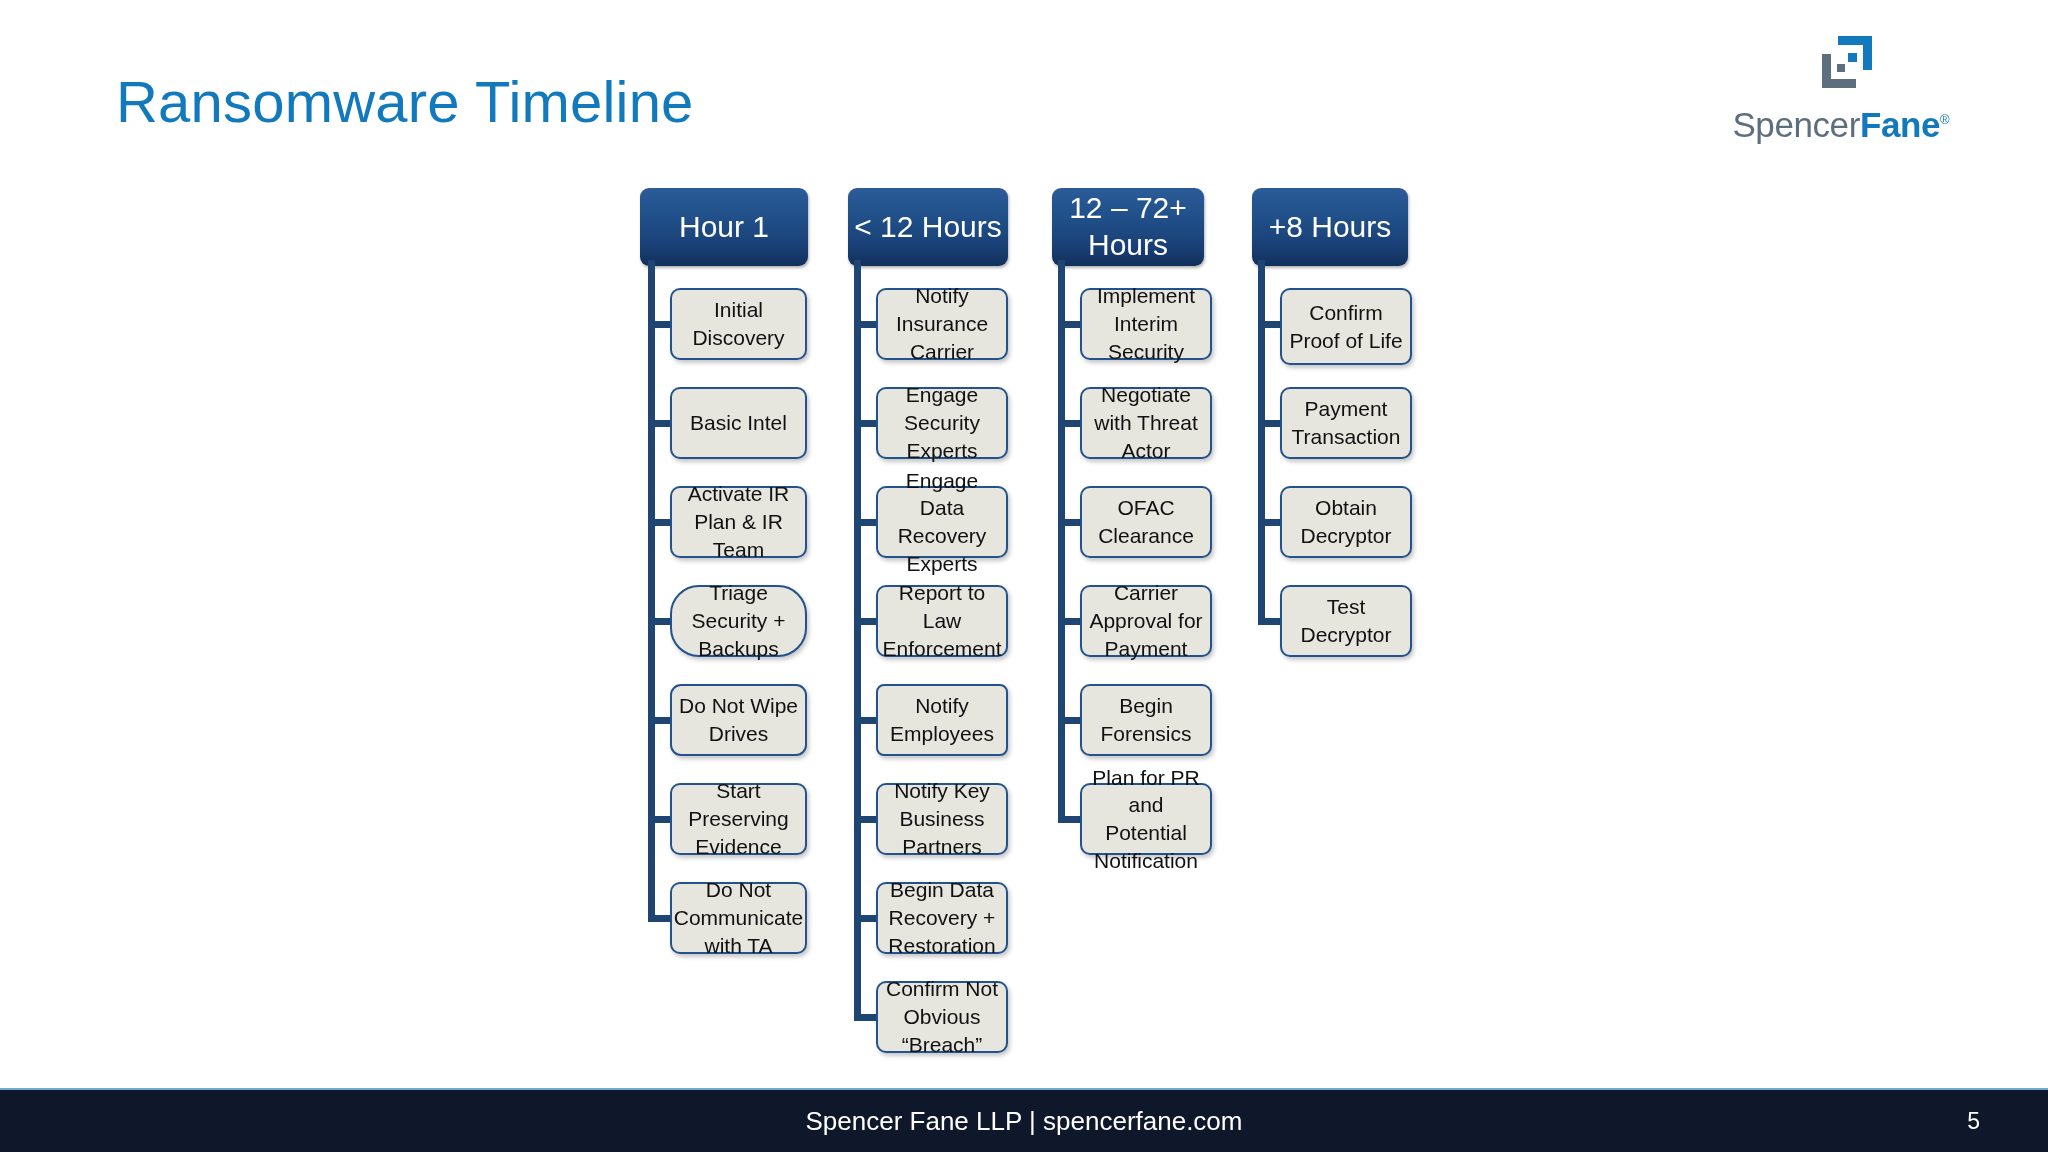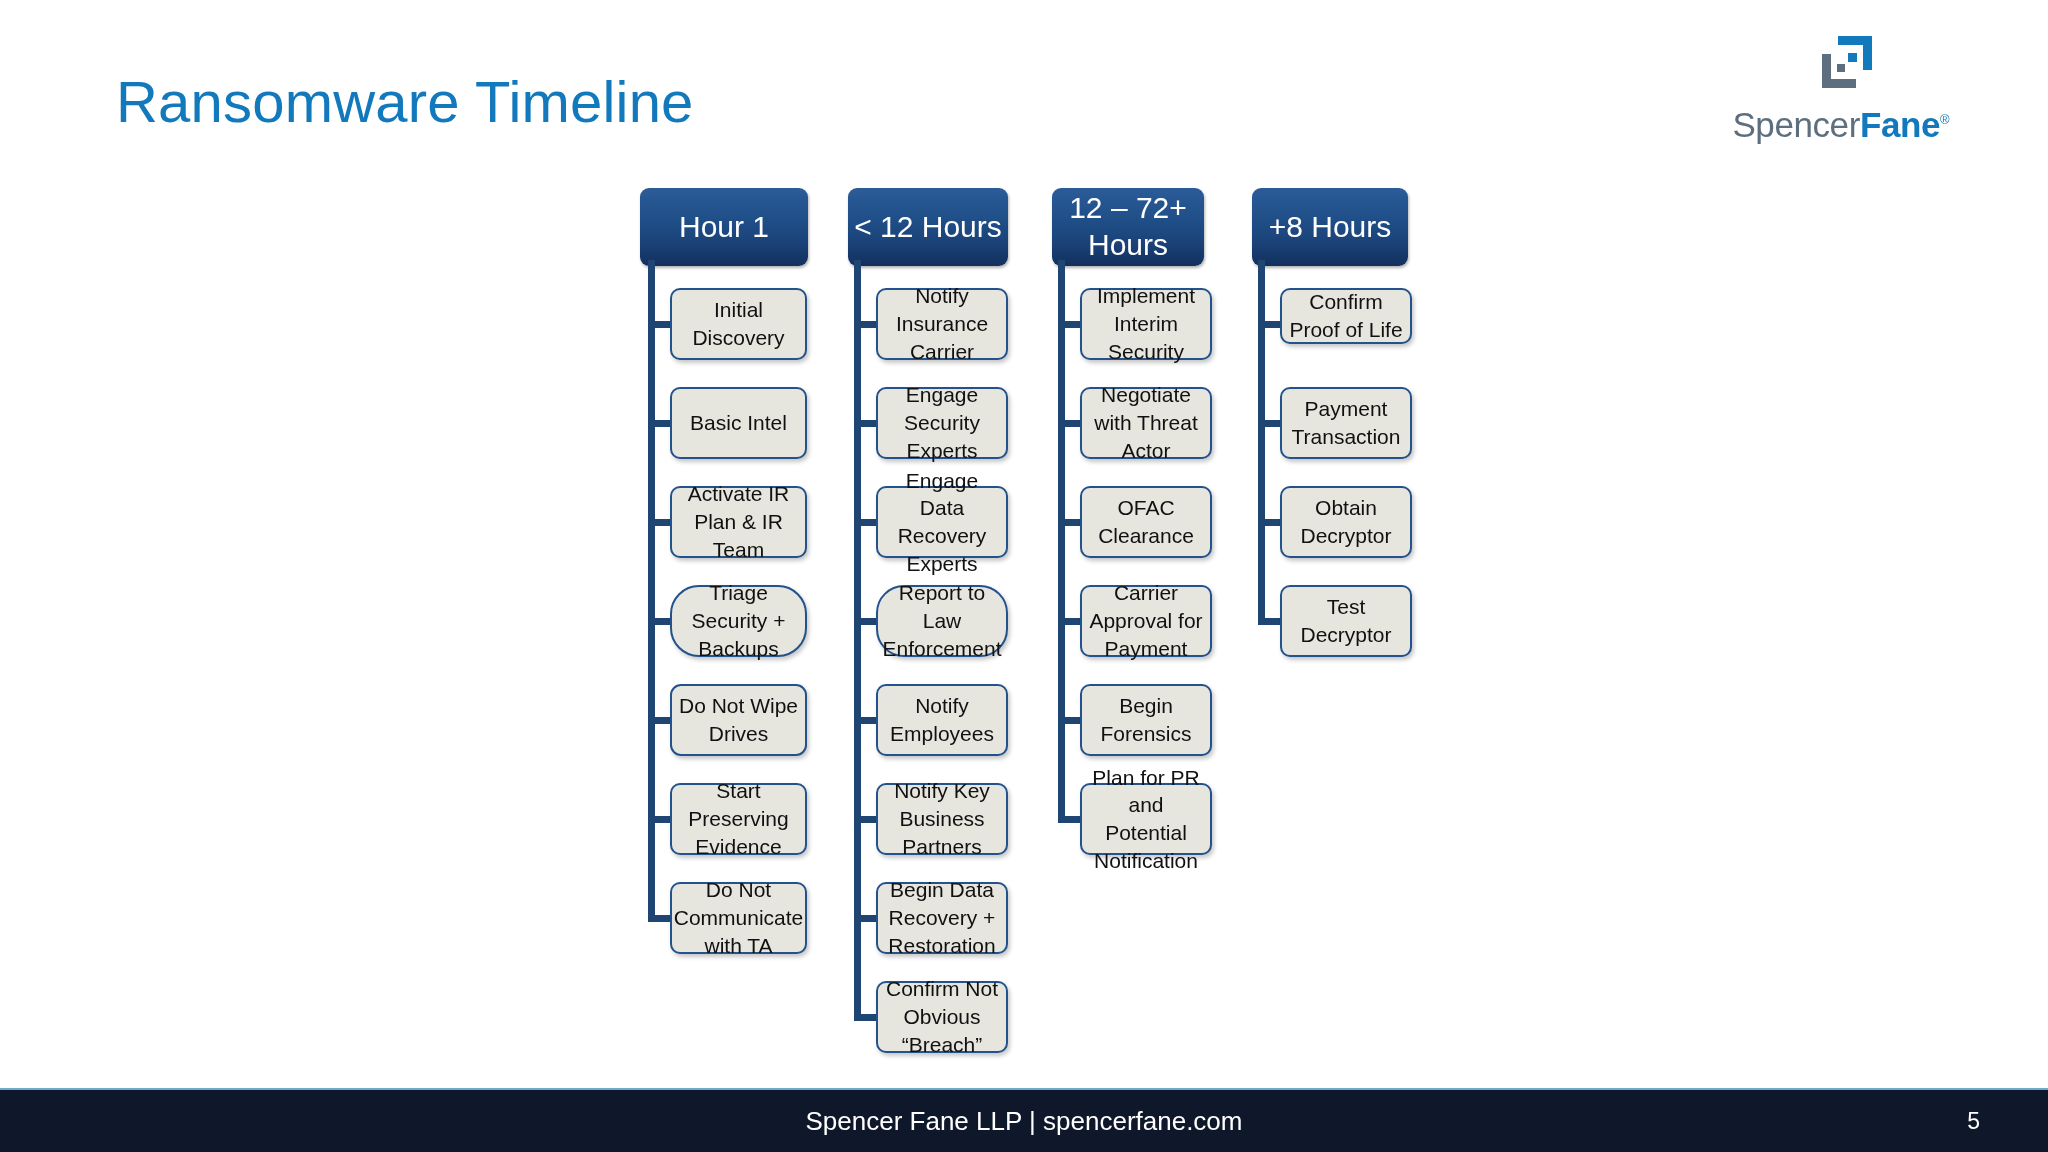--- a/index.html
+++ b/index.html
@@ -204,23 +204,23 @@
     <div class="column" style="left: 848px; width: 170px;">
       <div class="col-header" style="width: 160px; height: 78px;">&lt; 12 Hours</div>
       <div class="trunk" style="left: 6px; top: 72px; height: 761px;"></div>
       <div class="stub" style="left: 6px; width: 24px; top: 133px;"></div>
       <div class="node" style="left: 28px; top: 100px; width: 132px; height: 72px;">Notify Insurance Carrier</div>
       <div class="stub" style="left: 6px; width: 24px; top: 232px;"></div>
       <div class="node" style="left: 28px; top: 199px; width: 132px; height: 72px;">Engage Security Experts</div>
       <div class="stub" style="left: 6px; width: 24px; top: 331px;"></div>
       <div class="node" style="left: 28px; top: 298px; width: 132px; height: 72px;">Engage Data Recovery Experts</div>
       <div class="stub" style="left: 6px; width: 24px; top: 430px;"></div>
-      <div class="node" style="left: 28px; top: 397px; width: 132px; height: 72px; border-radius: 28px;">Report to Law Enforcement</div>
+      <div class="node" style="left: 28px; top: 397px; width: 132px; height: 72px;">Report to Law Enforcement</div>
       <div class="stub" style="left: 6px; width: 24px; top: 529px;"></div>
-      <div class="node" style="left: 28px; top: 496px; width: 132px; height: 72px;">Notify Employees</div>
+      <div class="node" style="left: 28px; top: 496px; width: 132px; height: 72px; border-radius: 8px;">Notify Employees</div>
       <div class="stub" style="left: 6px; width: 24px; top: 628px;"></div>
       <div class="node" style="left: 28px; top: 595px; width: 132px; height: 72px;">Notify Key Business Partners</div>
       <div class="stub" style="left: 6px; width: 24px; top: 727px;"></div>
       <div class="node" style="left: 28px; top: 694px; width: 132px; height: 72px;">Begin Data Recovery + Restoration</div>
       <div class="stub" style="left: 6px; width: 24px; top: 826px;"></div>
       <div class="node" style="left: 28px; top: 793px; width: 132px; height: 72px;">Confirm Not Obvious “Breach”</div>
     </div>
     <div class="column" style="left: 1052px; width: 170px;">
       <div class="col-header" style="width: 152px; height: 78px;">12 – 72+ Hours</div>
       <div class="trunk" style="left: 6px; top: 72px; height: 563px;"></div>
@@ -234,21 +234,21 @@
       <div class="node" style="left: 28px; top: 397px; width: 132px; height: 72px;">Carrier Approval for Payment</div>
       <div class="stub" style="left: 6px; width: 24px; top: 529px;"></div>
       <div class="node" style="left: 28px; top: 496px; width: 132px; height: 72px;">Begin Forensics</div>
       <div class="stub" style="left: 6px; width: 24px; top: 628px;"></div>
       <div class="node" style="left: 28px; top: 595px; width: 132px; height: 72px;">Plan for PR and Potential Notification</div>
     </div>
     <div class="column" style="left: 1252px; width: 170px;">
       <div class="col-header" style="width: 156px; height: 78px;">+8 Hours</div>
       <div class="trunk" style="left: 6px; top: 72px; height: 365px;"></div>
       <div class="stub" style="left: 6px; width: 24px; top: 133px;"></div>
-      <div class="node" style="left: 28px; top: 100px; width: 132px; height: 56px;">Confirm Proof of Life</div>
+      <div class="node" style="left: 28px; top: 100px; width: 132px; height: 77px;">Confirm Proof of Life</div>
       <div class="stub" style="left: 6px; width: 24px; top: 232px;"></div>
       <div class="node" style="left: 28px; top: 199px; width: 132px; height: 72px;">Payment Transaction</div>
       <div class="stub" style="left: 6px; width: 24px; top: 331px;"></div>
       <div class="node" style="left: 28px; top: 298px; width: 132px; height: 72px;">Obtain Decryptor</div>
       <div class="stub" style="left: 6px; width: 24px; top: 430px;"></div>
       <div class="node" style="left: 28px; top: 397px; width: 132px; height: 72px;">Test Decryptor</div>
     </div>
   </div>
 
 <div class="footer">

